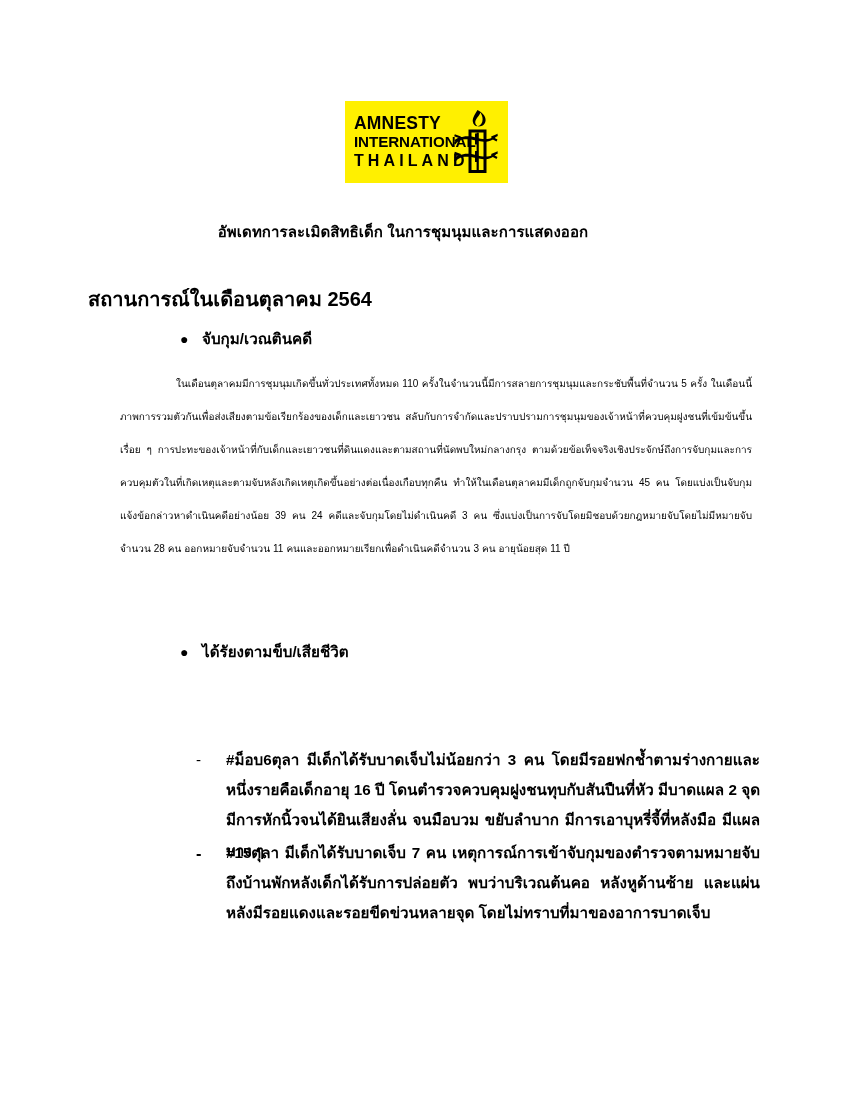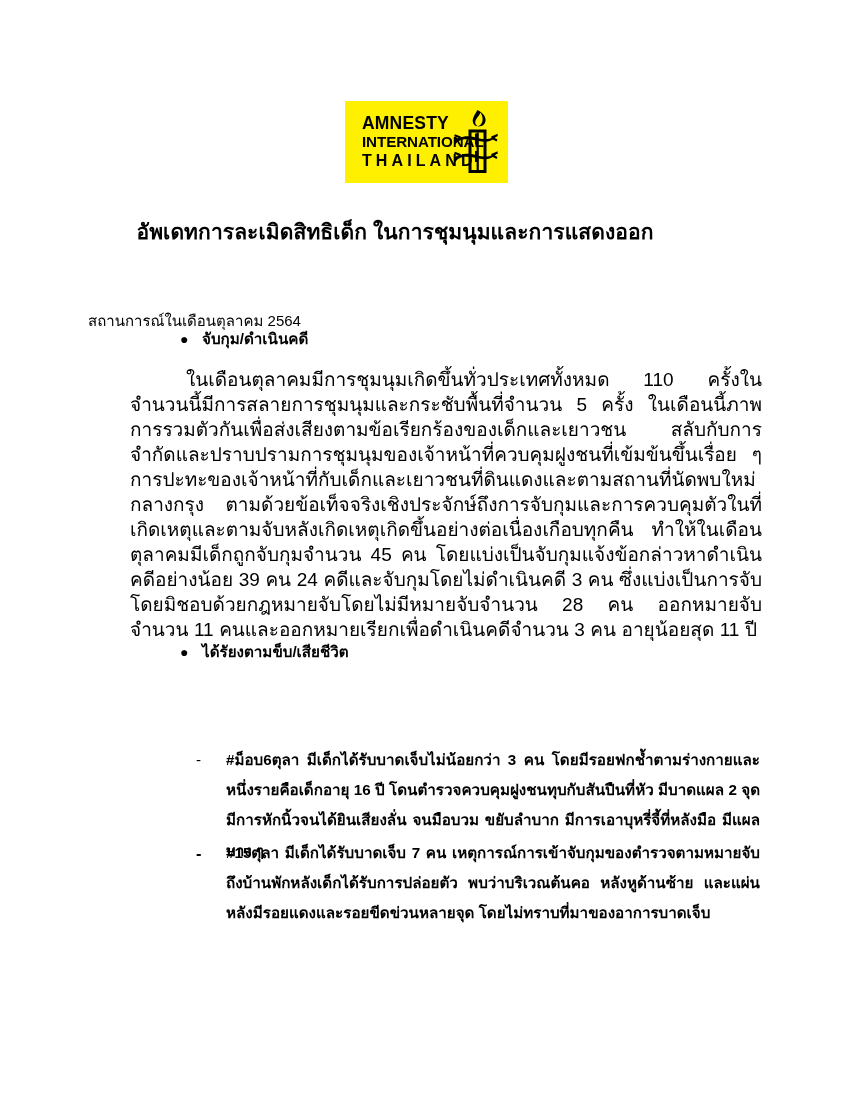--- a/index.html
+++ b/index.html
@@ -29,21 +29,21 @@
     top: 101px;
     width: 163px;
     height: 82px;
     background: #FFF000;
     display: flex;
     align-items: center;
     justify-content: flex-start;
     box-sizing: border-box;
   }
   .logo-text {
-    padding-left: 17px;
+    padding-left: 9px;
     line-height: 1.0;
     user-select: none;
   }
   .logo-line1 {
     font-family: "Liberation Sans", sans-serif;
     font-weight: bold;
     font-size: 17.5px;
     letter-spacing: 0.2px;
     color: #000;
     display: block;
@@ -70,42 +70,41 @@
     position: absolute;
     right: 8px;
     top: 6px;
     width: 48px;
     height: 70px;
   }
 
   
   .doc-title {
     position: absolute;
-    left: 0;
+    left: 8px;
     top: 219px;
     width: 790px;
     text-align: center;
     font-weight: bold;
-    font-size: 21px;
+    font-size: 15px;
     line-height: 26px;
     letter-spacing: 0.1px;
   }
   .doc-title .t-line {
     display: block;
   }
 
   
   .section-heading {
     position: absolute;
     left: 88px;
     top: 287px;
-    font-weight: normal;
-    font-size: 15px;
+    font-weight: bold;
+    font-size: 20px;
     line-height: 24px;
-    margin-top: 22px;
   }
 
   
   .bullet-row {
     position: absolute;
     display: flex;
     align-items: flex-start;
   }
   .bullet-dot {
     width: 22px;
@@ -118,24 +117,24 @@
     font-weight: bold;
     font-size: 15.2px;
     line-height: 24px;
   }
   #bullet-arrest { left: 180px; top: 327px; }
   #bullet-injury { left: 180px; top: 640px; }
 
   
   .para {
     position: absolute;
-    left: 130px;
+    left: 120px;
     width: 632px;
-    font-size: 19px;
-    line-height: 25px;
+    font-size: 10px;
+    line-height: 33px;
     text-align: justify;
     text-justify: inter-word;
     text-indent: 56px;
     word-spacing: 0.2px;
   }
   #para-arrest { top: 367px; }
   #para-injury { top: 681px; }
 
   
   .dash-item {
@@ -202,21 +201,21 @@
   </div>
 
   <div class="doc-title">
     <span class="t-line">อัพเดทการละเมิดสิทธิเด็ก ในการชุมนุมและการแสดงออก</span>
   </div>
 
   <div class="section-heading">สถานการณ์ในเดือนตุลาคม 2564</div>
 
   <div class="bullet-row" id="bullet-arrest">
     <span class="bullet-dot">●</span>
-    <span class="bullet-label">จับกุม/ดำเนินคดี</span>
+    <span class="bullet-label">จับกุม/เวณตินคดี</span>
   </div>
   <div class="para" id="para-arrest">ในเดือนตุลาคมมีการชุมนุมเกิดขึ้นทั่วประเทศทั้งหมด 110 ครั้งในจำนวนนี้มีการสลายการชุมนุมและกระชับพื้นที่จำนวน 5 ครั้ง ในเดือนนี้ภาพการรวมตัวกันเพื่อส่งเสียงตามข้อเรียกร้องของเด็กและเยาวชน สลับกับการจำกัดและปราบปรามการชุมนุมของเจ้าหน้าที่ควบคุมฝูงชนที่เข้มข้นขึ้นเรื่อย ๆ การปะทะของเจ้าหน้าที่กับเด็กและเยาวชนที่ดินแดงและตามสถานที่นัดพบใหม่กลางกรุง ตามด้วยข้อเท็จจริงเชิงประจักษ์ถึงการจับกุมและการควบคุมตัวในที่เกิดเหตุและตามจับหลังเกิดเหตุเกิดขึ้นอย่างต่อเนื่องเกือบทุกคืน ทำให้ในเดือนตุลาคมมีเด็กถูกจับกุมจำนวน 45 คน โดยแบ่งเป็นจับกุมแจ้งข้อกล่าวหาดำเนินคดีอย่างน้อย 39 คน 24 คดีและจับกุมโดยไม่ดำเนินคดี 3 คน ซึ่งแบ่งเป็นการจับโดยมิชอบด้วยกฎหมายจับโดยไม่มีหมายจับจำนวน 28 คน ออกหมายจับจำนวน 11 คนและออกหมายเรียกเพื่อดำเนินคดีจำนวน 3 คน อายุน้อยสุด 11 ปี</div>
 
   <div class="bullet-row" id="bullet-injury">
     <span class="bullet-dot">●</span>
     <span class="bullet-label">ได้รัยงตามข็บ/เสียชีวิต</span>
   </div>
 
   <div class="dash-item" id="dash-item-1">
     <span class="dash-mark thin">-</span>

